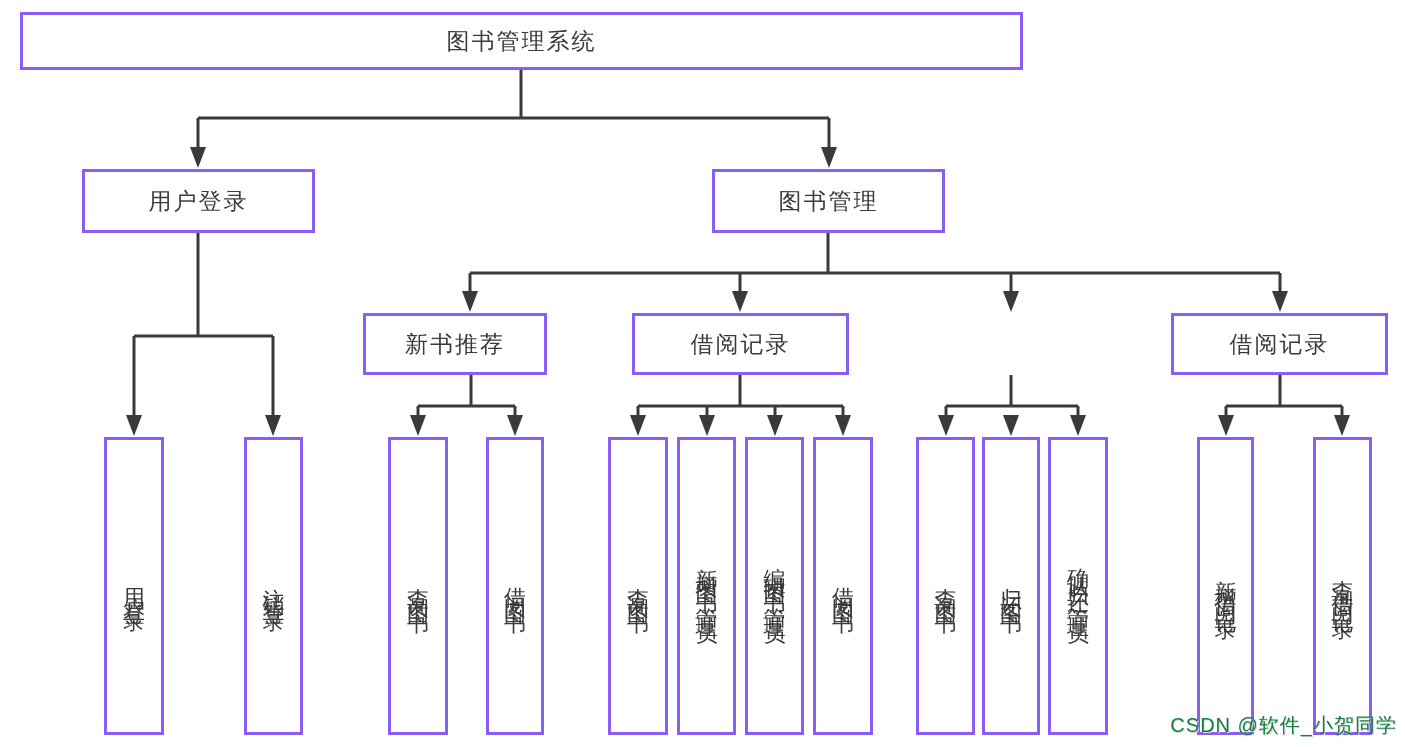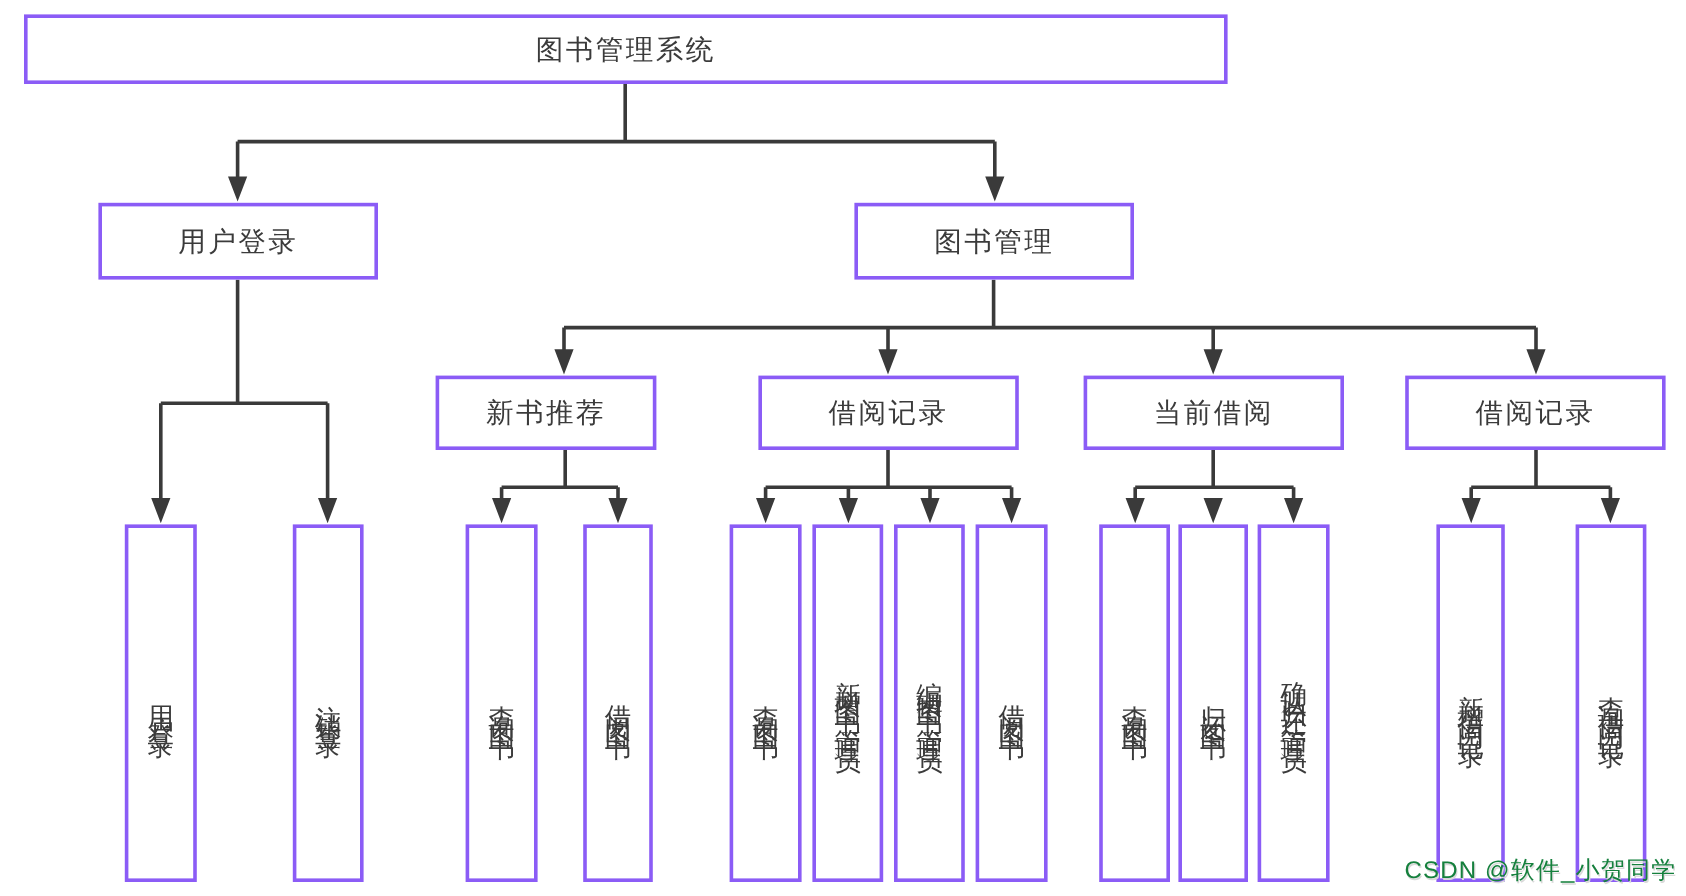--- a/index.html
+++ b/index.html
@@ -77,21 +77,20 @@
     </g>
   </svg>
 
   <div class="node" style="left:20px; top:12px; width:1003px; height:58px;">图书管理系统</div>
 
   <div class="node" style="left:82px; top:169px; width:233px; height:64px;">用户登录</div>
   <div class="node" style="left:712px; top:169px; width:233px; height:64px;">图书管理</div>
 
   <div class="node" style="left:363px; top:313px; width:184px; height:62px;">新书推荐</div>
   <div class="node" style="left:632px; top:313px; width:217px; height:62px;">借阅记录</div>
-  <div class="node" style="left:903px; top:313px; width:217px; height:62px;">当前借阅</div>
   <div class="node" style="left:1171px; top:313px; width:217px; height:62px;">借阅记录</div>
 
   <div class="node leaf" style="left:104px; top:437px; width:60px; height:298px;">用户登录</div>
   <div class="node leaf" style="left:244px; top:437px; width:59px; height:298px;">注销登录</div>
 
   <div class="node leaf" style="left:388px; top:437px; width:60px; height:298px;">查询图书</div>
   <div class="node leaf" style="left:486px; top:437px; width:58px; height:298px;">借阅图书</div>
 
   <div class="node leaf" style="left:608px; top:437px; width:60px; height:298px;">查询图书</div>
   <div class="node leaf" style="left:677px; top:437px; width:59px; height:298px;">新增图书（管理员）</div>

